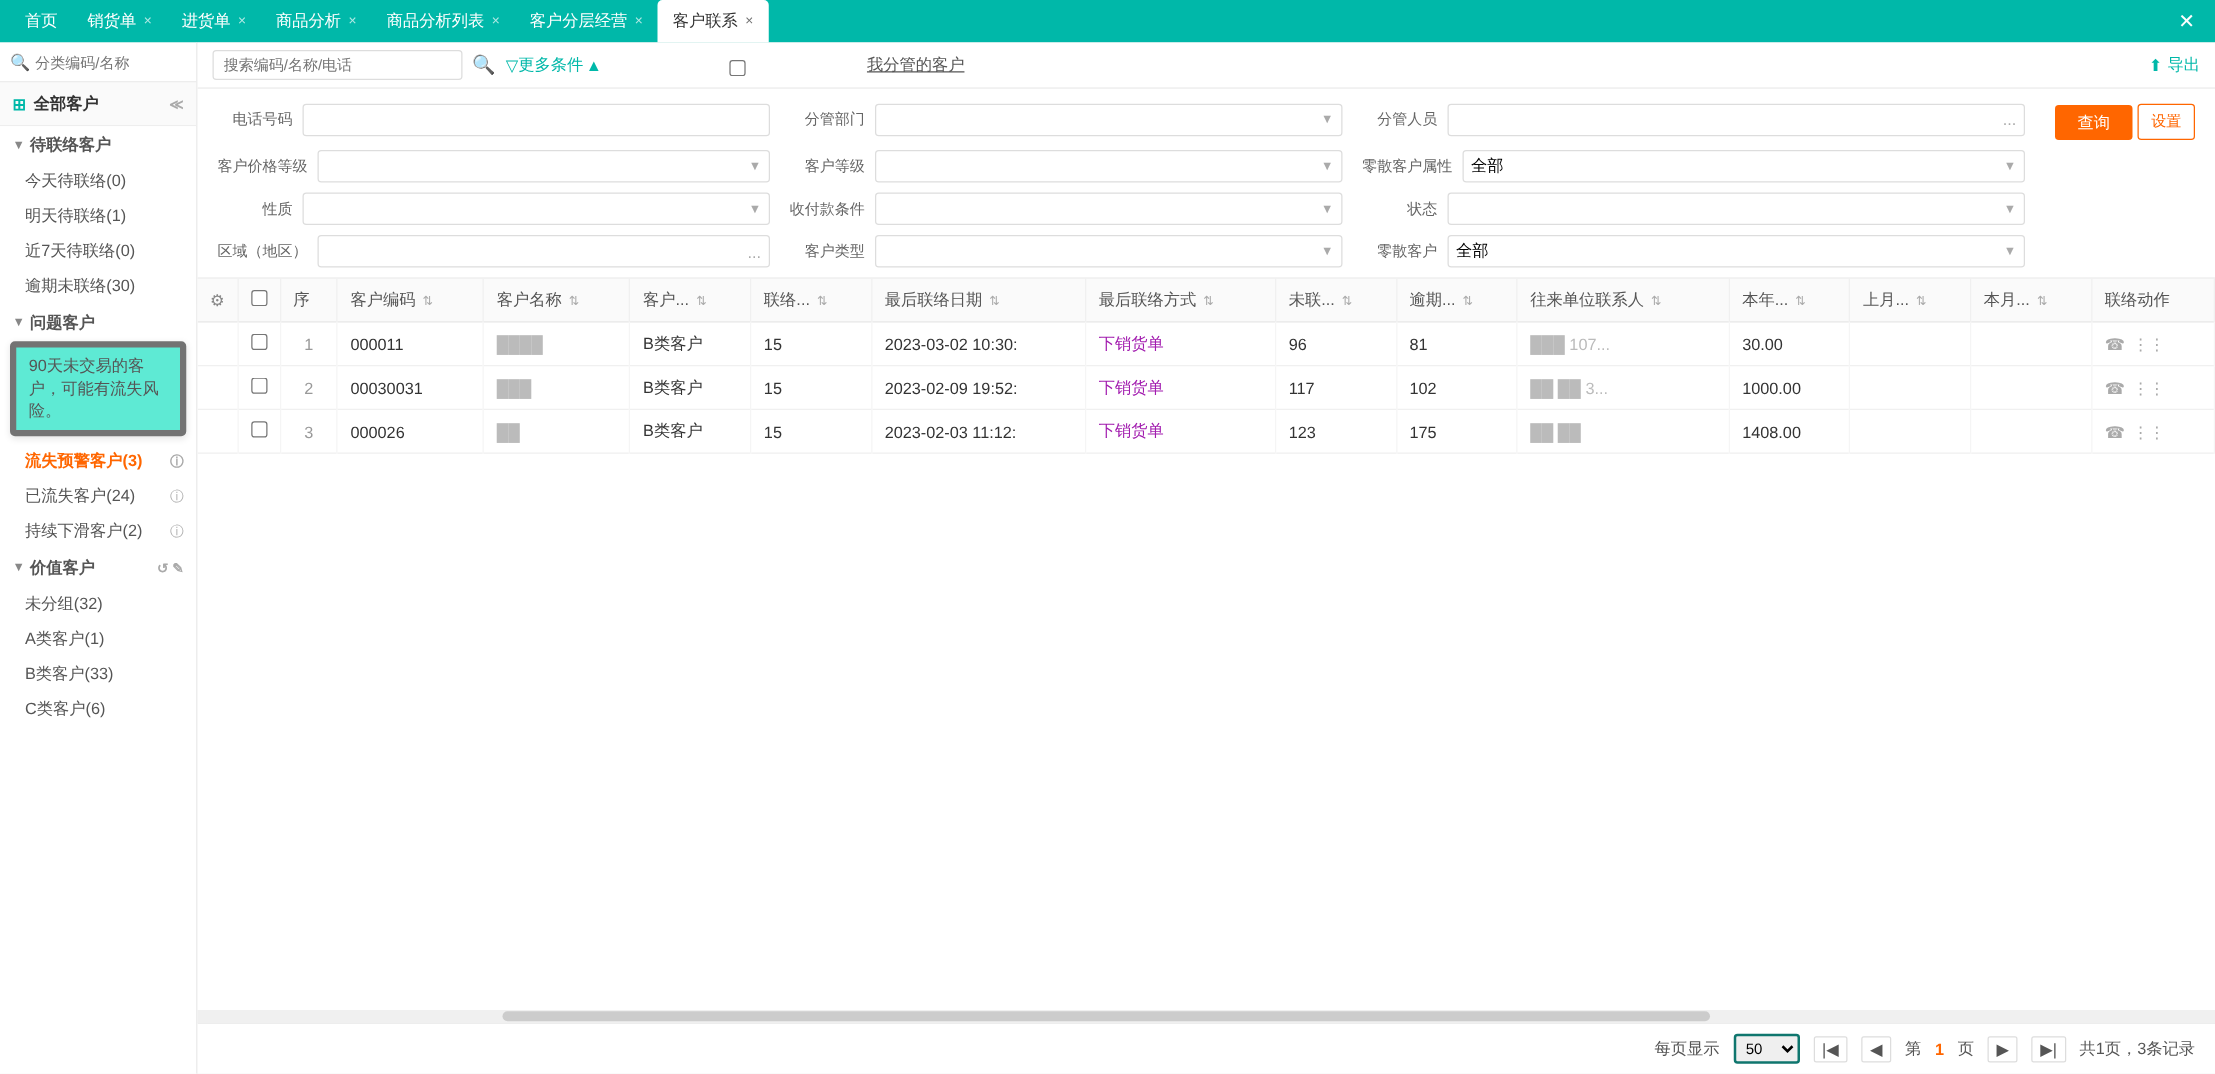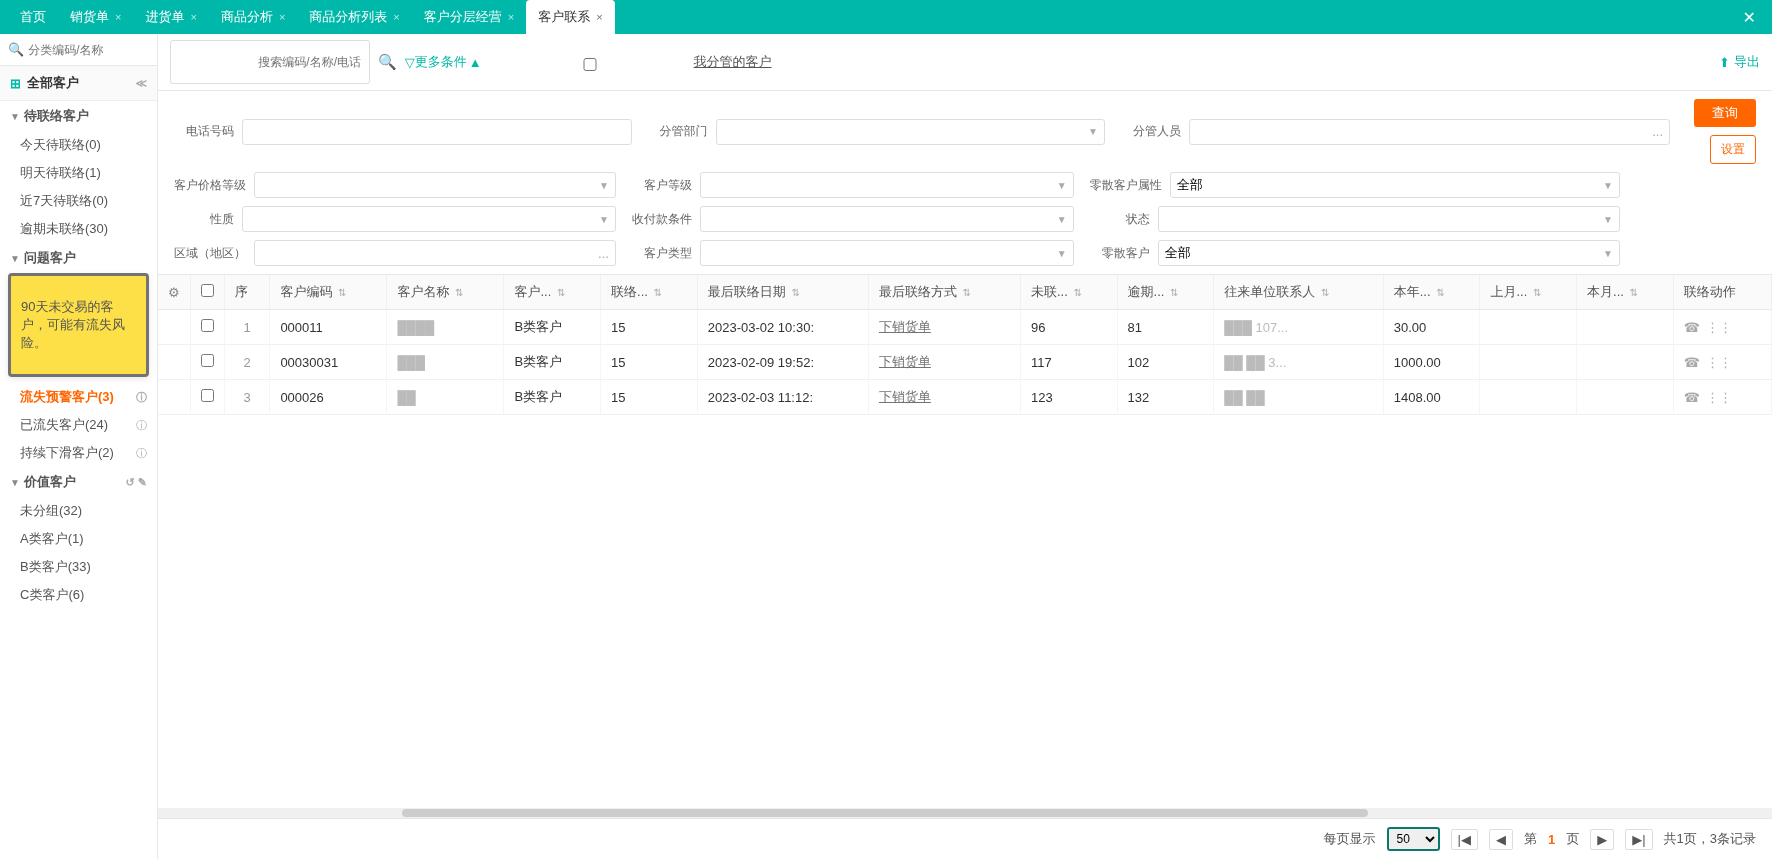--- a/index.html
+++ b/index.html
@@ -110,24 +110,24 @@
       padding: 5px 10px 5px 20px;
       color: #555;
       cursor: pointer;
       display: flex;
       align-items: center;
       justify-content: space-between;
     }
     .sidebar-item.active { color: #ff6600; font-weight: bold; }
     .sidebar-item .info-icon { color: #aaa; font-size: 11px; margin-left: 2px; }
     .sidebar-tooltip {
-      background: #fde047;
-      border: 3px solid #737373;
+      background: #5eead4;
+      border: 5px solid #737373;
       border-radius: 4px;
-      padding: 22px 10px;
+      padding: 6px 10px;
       margin: 0 8px 6px 8px;
       color: #555;
       font-size: 11px;
       box-shadow: 0 2px 6px rgba(0,0,0,0.1);
     }
     .sidebar-value-group {
       display: flex;
       align-items: center;
       padding: 6px 10px;
       color: #555;
@@ -276,21 +276,20 @@
       color: #ff6600;
       border: 1px solid #ff6600;
       border-radius: 3px;
       padding: 5px 10px;
       font-size: 12px;
       cursor: pointer;
       margin-top: 4px;
     }
     .btn-group-right {
       display: flex;
-      flex-direction: column;
       align-items: flex-end;
       gap: 4px;
       margin-left: 8px;
     }
 
     
     .table-area {
       flex: 1;
       overflow: auto;
       background: #fff;
@@ -320,23 +319,22 @@
     tbody tr {
       border-bottom: 1px solid #f0f0f0;
     }
     tbody td {
       padding: 8px 10px;
       color: #333;
       border-right: 1px solid #f5f5f5;
       white-space: nowrap;
     }
     .link-text {
-      color: #737373;
-      cursor: pointer;
-      text-decoration: underline;
+      color: #a21caf;
+      cursor: pointer;
     }
     .action-icons {
       display: flex;
       gap: 6px;
       color: #aaa;
       cursor: pointer;
     }
     .row-num {
       color: #999;
       text-align: center;
@@ -499,21 +497,21 @@
       <span>B类客户(33)</span>
     </div>
     <div class="sidebar-item">
       <span>C类客户(6)</span>
     </div>
   </div>
 
   <div class="content">
 
     <div class="filter-bar">
-      <input type="text" style="border: 1px solid rgb(221, 221, 221); border-radius: 3px; padding: 14px 8px; width: 200px; font-size: 12px; outline: none; text-align: right;" placeholder="搜索编码/名称/电话">
+      <input type="text" style="border: 1px solid rgb(221, 221, 221); border-radius: 3px; padding: 4px 8px; width: 200px; font-size: 12px; outline: none;" placeholder="搜索编码/名称/电话">
       <button class="filter-search-btn">🔍</button>
       <div class="filter-more">
         <span>▽</span>
         <span>更多条件</span>
         <span class="arrow">▲</span>
       </div>
       <div class="filter-checkbox">
         <input type="checkbox" style="">
         <span>我分管的客户</span>
       </div>
@@ -743,21 +741,21 @@
       <input type="checkbox" style="">
     </td>
     <td class="row-num">3</td>
     <td>000026</td>
     <td style="color:#bbb">██</td>
     <td>B类客户</td>
     <td>15</td>
     <td>2023-02-03 11:12:</td>
     <td><span class="link-text">下销货单</span></td>
     <td>123</td>
-    <td>132</td>
+    <td>175</td>
     <td style="color:#bbb">██ ██</td>
     <td>1408.00</td>
     <td></td>
     <td></td>
     <td>
       <div class="action-icons">
         <span>☎</span>
         <span>⋮⋮</span>
       </div>
     </td>

